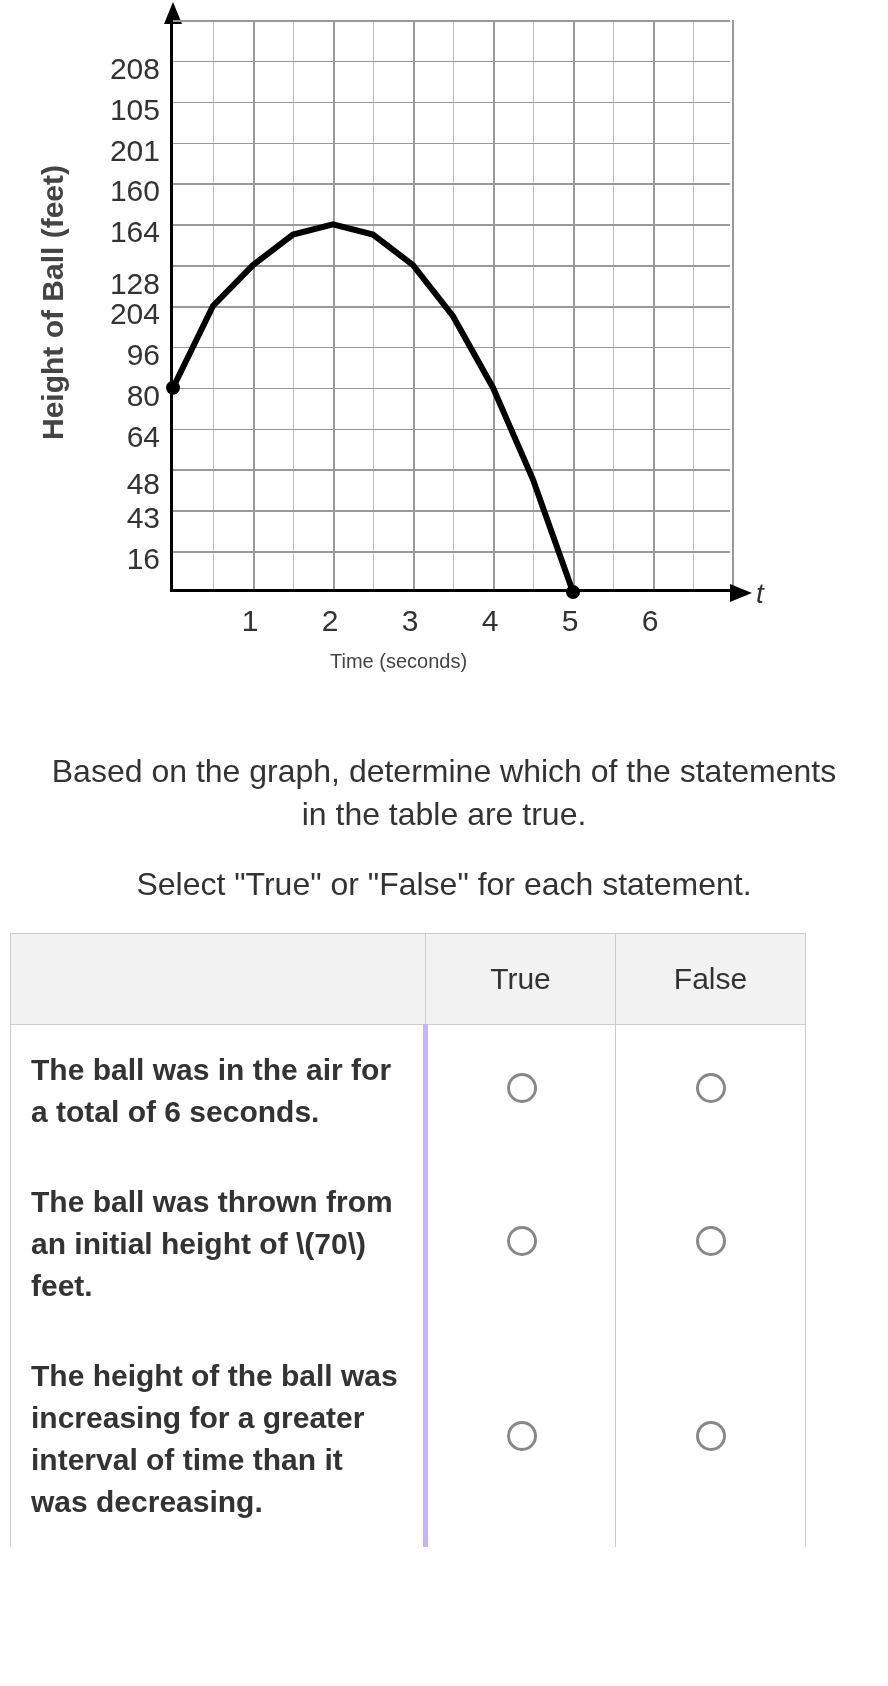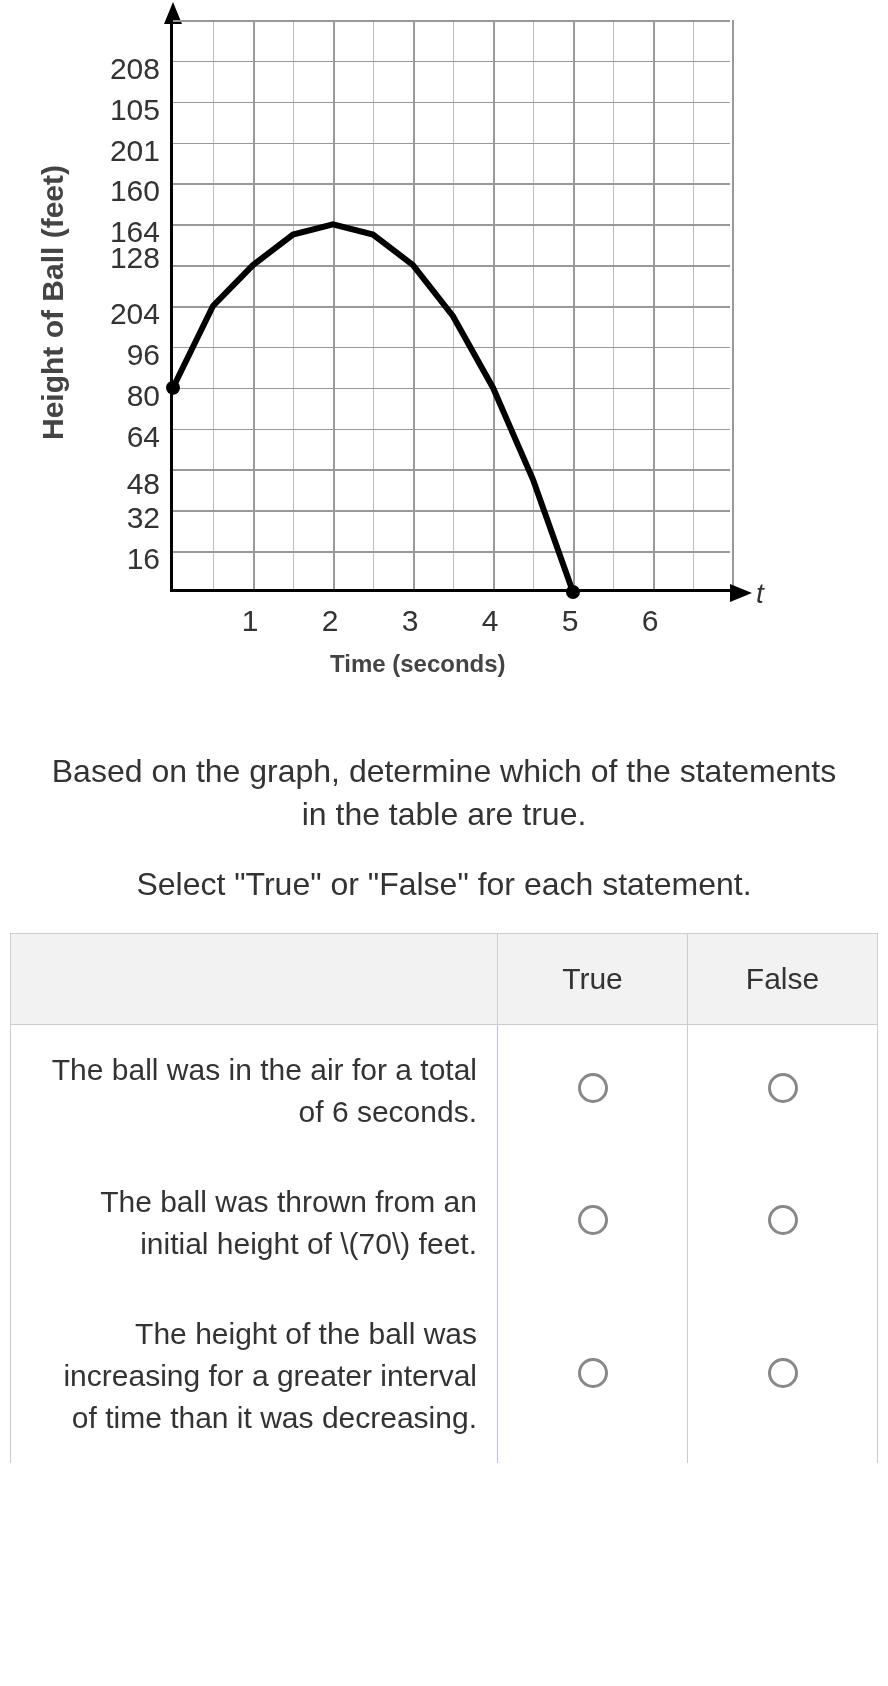--- a/index.html
+++ b/index.html
@@ -86,22 +86,22 @@
     left: 170px;
     top: 604px;
     font-size: 30px;
     color: #333;
   }
   .x-tick { position: absolute; transform: translateX(-50%); }
   .x-axis-label {
     position: absolute;
     left: 330px;
     top: 650px;
-    font-size: 24px;
-    font-weight: 700;
+    font-size: 20px;
+    font-weight: 400;
     color: #444;
   }
   svg.curve {
     position: absolute;
     left: 0; top: 0;
     width: 560px; height: 572px;
     overflow: visible;
   }
   .q-text {
     font-size: 32px;
@@ -110,43 +110,44 @@
     line-height: 1.35;
     color: #333;
   }
   .q-sub {
     font-size: 32px;
     text-align: center;
     padding: 20px 30px 30px 30px;
     color: #333;
   }
   table.tf {
-    width: 868px;
+    width: 796px;
     margin: 0 10px 20px 10px;
     border-collapse: collapse;
     font-size: 30px;
   }
   table.tf th {
     background: #f2f2f2;
     font-weight: 400;
     padding: 28px 10px;
     border: 1px solid #ccc;
     color: #333;
   }
   table.tf td {
     border: 1px solid #ccc;
     padding: 24px 20px;
     vertical-align: middle;
   }
   table.tf td.stmt {
-    text-align: right;
+    text-align: left;
     line-height: 1.4;
-    border-right: 1px solid #c4b5fd;
+    border-right: 5px solid #c4b5fd;
     border-bottom: none;
     border-top: none;
+    font-weight: bold;
   }
   table.tf td.rcell {
     text-align: center;
     width: 190px;
     border-bottom: none;
     border-top: none;
   }
   table.tf tr.first td { border-top: 1px solid #ccc; }
   .radio {
     display: inline-block;
@@ -161,27 +162,27 @@
 
 <div class="chart-zone">
   <div class="y-axis-label" style="left:36px; top:440px;">Height of Ball (feet)</div>
 
   <div class="y-ticks">
     <div class="y-tick" style="top:40.9px">208</div>
     <div class="y-tick" style="top:81.7px">105</div>
     <div class="y-tick" style="top:122.6px">201</div>
     <div class="y-tick" style="top:163.4px">160</div>
     <div class="y-tick" style="top:204.3px">164</div>
-    <div class="y-tick" style="top:230px">128</div>
+    <div class="y-tick" style="top:256px">128</div>
     <div class="y-tick" style="top:286.0px">204</div>
     <div class="y-tick" style="top:326.9px">96</div>
     <div class="y-tick" style="top:367.7px">80</div>
     <div class="y-tick" style="top:408.6px">64</div>
     <div class="y-tick" style="top:456px">48</div>
-    <div class="y-tick" style="top:490.3px">32</div>
+    <div class="y-tick" style="top:490.3px">43</div>
     <div class="y-tick" style="top:531.1px">16</div>
   </div>
 
   <div class="arrow-y"></div>
 
   <div class="plot-area">
 
     <div class="grid-v" style="left:80px"></div>
     <div class="grid-v" style="left:160px"></div>
     <div class="grid-v" style="left:240px"></div>

